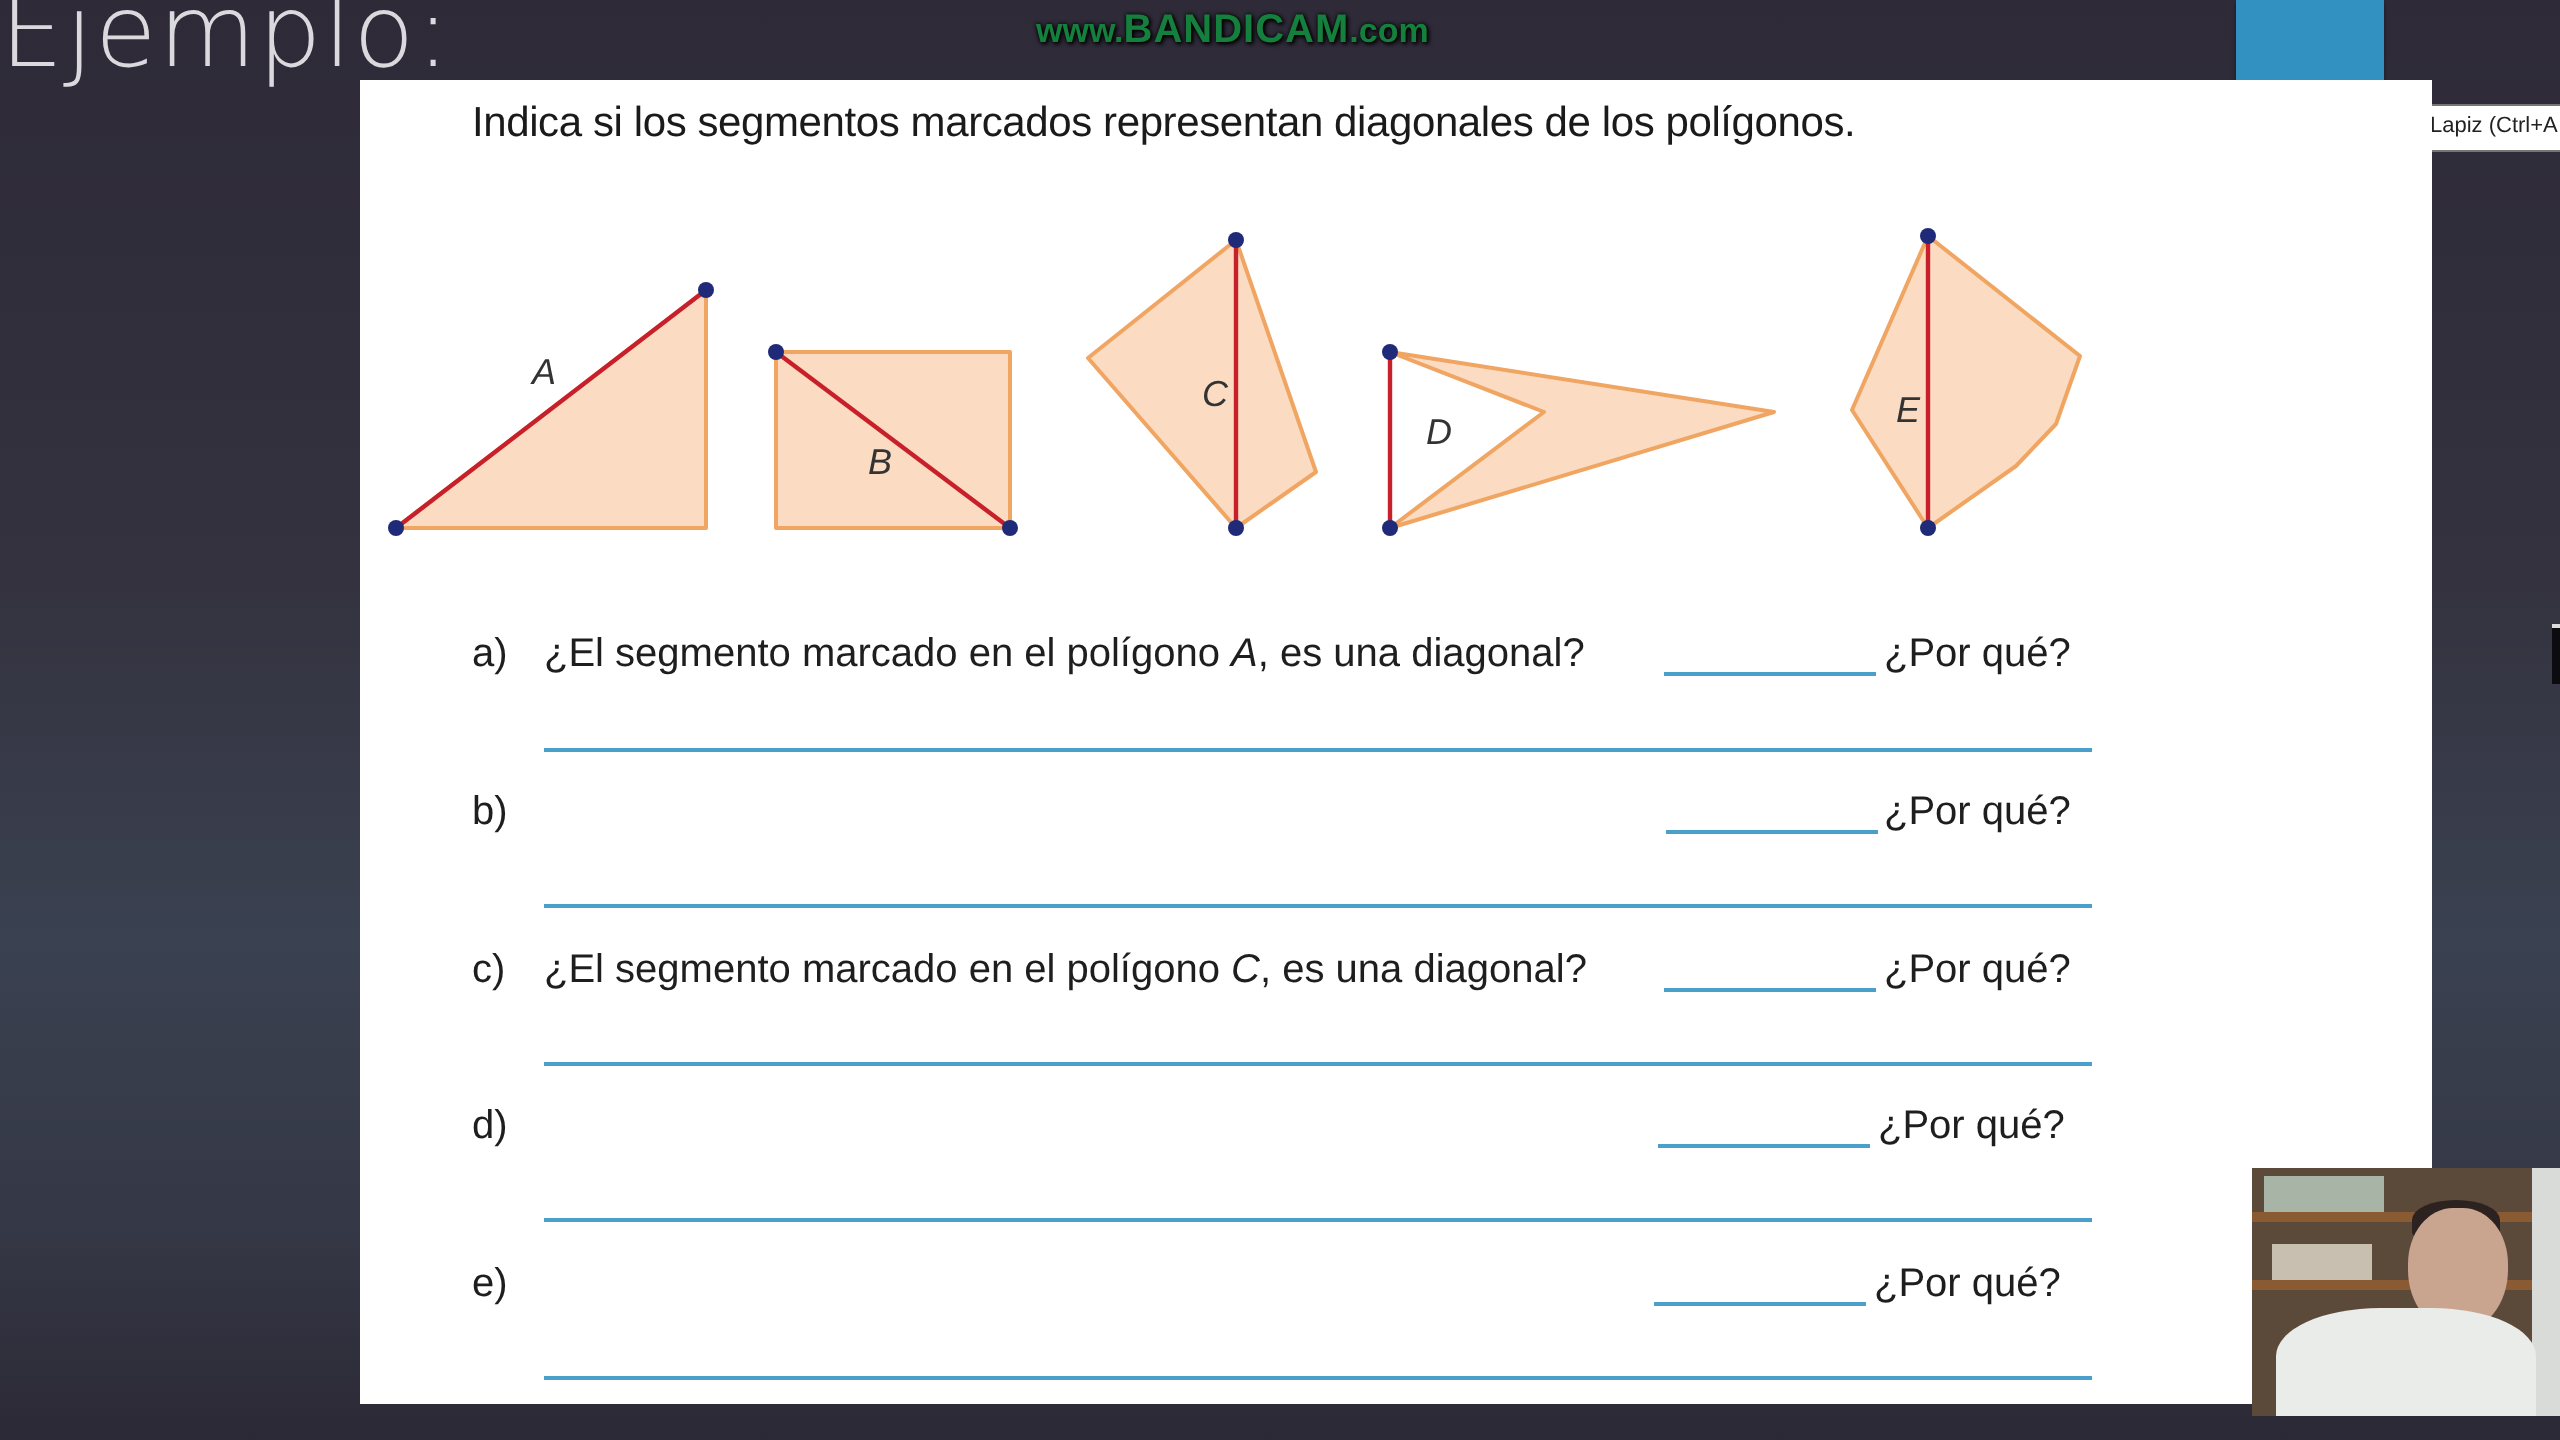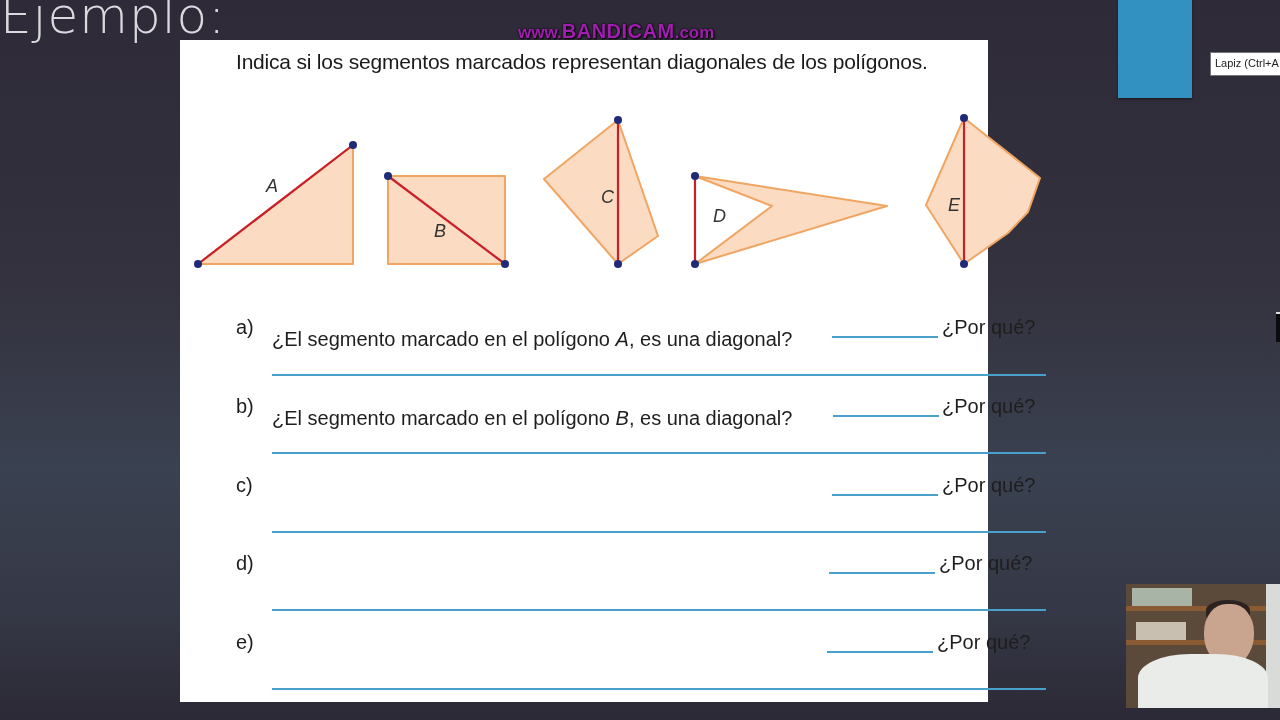--- a/index.html
+++ b/index.html
@@ -9,56 +9,56 @@
     font-family: "DejaVu Sans", sans-serif;
     background: linear-gradient(180deg, #2e2a38 0%, #34323f 40%, #3a4150 65%, #353846 85%, #2c2936 100%);
   }
   .slide-title {
     position: absolute; left: 0; top: -14px;
     font-family: "DejaVu Sans", sans-serif;
     font-size: 50px; font-weight: 300; color: #d9d9de;
     letter-spacing: 1px; line-height: 60px;
   }
   .watermark {
-    position: absolute; left: 518px; top: 20px;
+    position: absolute; left: 518px; top: 4px;
     font-family: "Liberation Sans", sans-serif;
-    font-weight: bold; color: #a21caf; font-size: 17px;
+    font-weight: bold; color: #15803d; font-size: 17px;
     text-shadow: 0 0 2px #000, 1px 1px 2px #000;
   }
   .watermark .big { font-size: 20px; letter-spacing: 0.5px; }
   .blue-rect {
     position: absolute; left: 1118px; top: 0; width: 74px; height: 98px;
     background: #3391c1; box-shadow: 0 1px 2px rgba(0,0,0,0.5);
   }
   .tooltip {
     position: absolute; left: 1210px; top: 52px; width: 80px; height: 24px;
     background: #fff; border: 1px solid #767676;
     font-family: "Liberation Sans", sans-serif; font-size: 11px;
     color: #222; padding: 4px 0 0 4px; white-space: nowrap; overflow: hidden;
   }
   .edge-mark {
     position: absolute; left: 1276px; top: 312px; width: 4px; height: 30px;
     background: #0b0b10; border-top: 2px solid #ddd;
   }
   .page {
-    position: absolute; left: 180px; top: 40px; width: 808px; height: 662px;
+    position: absolute; left: 180px; top: 40px; width: 1036px; height: 662px;
     background: #ffffff;
   }
   .instruction {
     position: absolute; left: 56px; top: 10px;
     font-family: "Liberation Sans", sans-serif;
     font-size: 21px; color: #1a1a1a; letter-spacing: -0.2px;
   }
   svg.figures { position: absolute; left: 0; top: 0; }
   .question {
     position: absolute; left: 56px; width: 812px; height: 30px;
     font-family: "Liberation Sans", sans-serif; font-size: 20px; color: #1e1e1e;
   }
   .question .letter { position: absolute; left: 0; top: 0; }
-  .question .text { position: absolute; left: 36px; top: 12px; white-space: nowrap; text-align: center; }
+  .question .text { position: absolute; left: 36px; top: 0; white-space: nowrap; text-align: center; }
   .question .text i { font-style: italic; }
   .question .blank {
     position: absolute; top: 20px; width: 106px; height: 2px; background: #4a9fcb;
   }
   .question .porque { position: absolute; top: 0; white-space: nowrap; }
   .answer-line {
     position: absolute; left: 92px; width: 774px; height: 2px; background: #4a9fcb;
   }
   .webcam {
     position: absolute; left: 1126px; top: 584px; width: 154px; height: 124px;
@@ -137,28 +137,28 @@
   <div class="question" style="top:276px;">
     <span class="letter">a)</span>
     <span class="text"><span>¿El segmento marcado en el polígono </span><i>A</i><span>, es una diagonal?</span></span>
     <span class="blank" style="left:596px;"></span>
     <span class="porque" style="left:706px;">¿Por qué?</span>
   </div>
   <div class="answer-line" style="top:334px;"></div>
 
   <div class="question" style="top:355px;">
     <span class="letter">b)</span>
-    <span class="text"><span>¿El segmento marcado en el polígono </span><i>B</i><span>, es una diagonal?</span></span>
     <span class="blank" style="left:597px;"></span>
     <span class="porque" style="left:706px;">¿Por qué?</span>
   </div>
   <div class="answer-line" style="top:412px;"></div>
 
   <div class="question" style="top:434px;">
     <span class="letter">c)</span>
+    <span class="text"><span>¿El segmento marcado en el polígono </span><i>C</i><span>, es una diagonal?</span></span>
     <span class="blank" style="left:596px;"></span>
     <span class="porque" style="left:706px;">¿Por qué?</span>
   </div>
   <div class="answer-line" style="top:491px;"></div>
 
   <div class="question" style="top:512px;">
     <span class="letter">d)</span>
     <span class="blank" style="left:593px;"></span>
     <span class="porque" style="left:703px;">¿Por qué?</span>
   </div>

